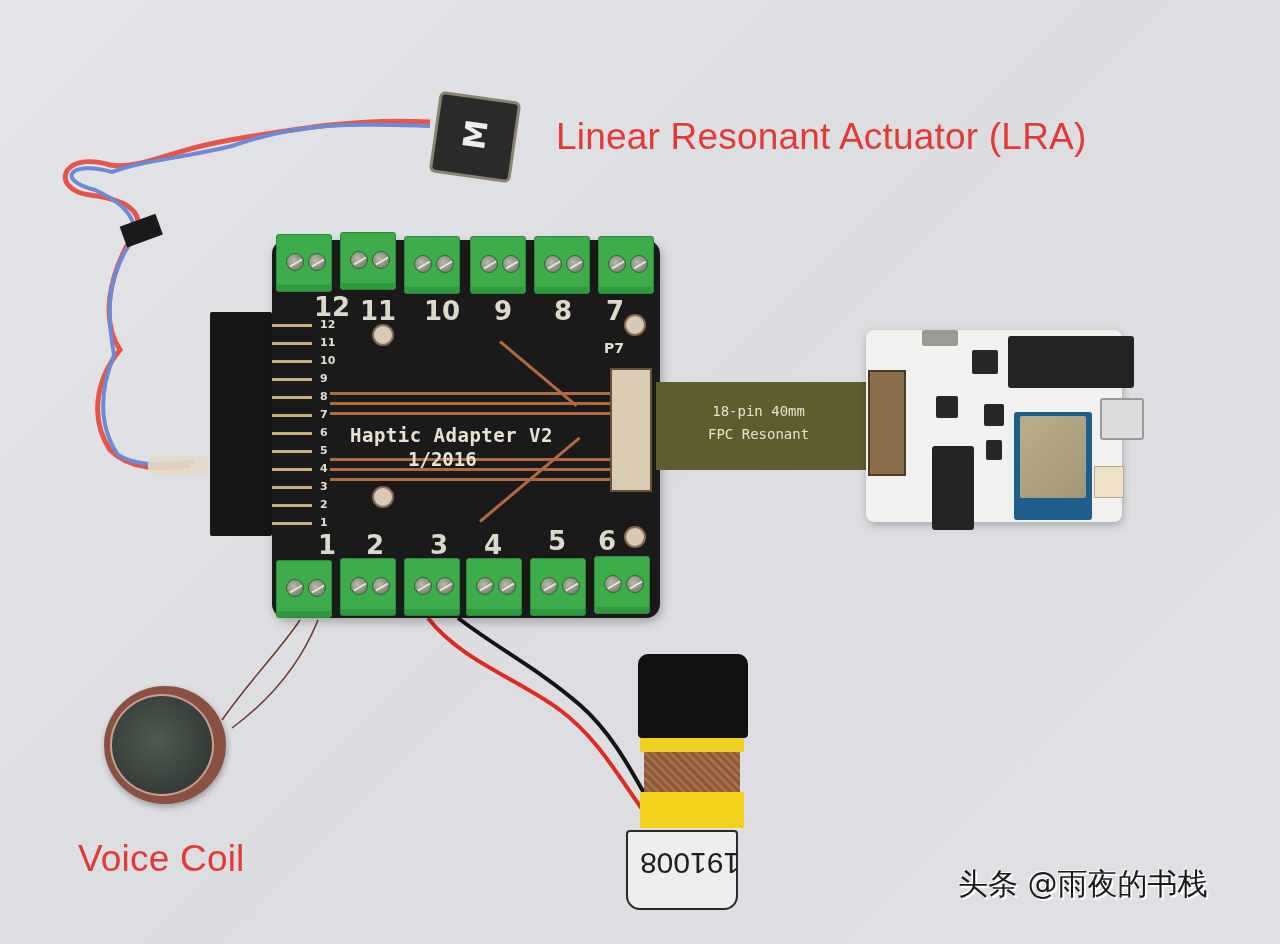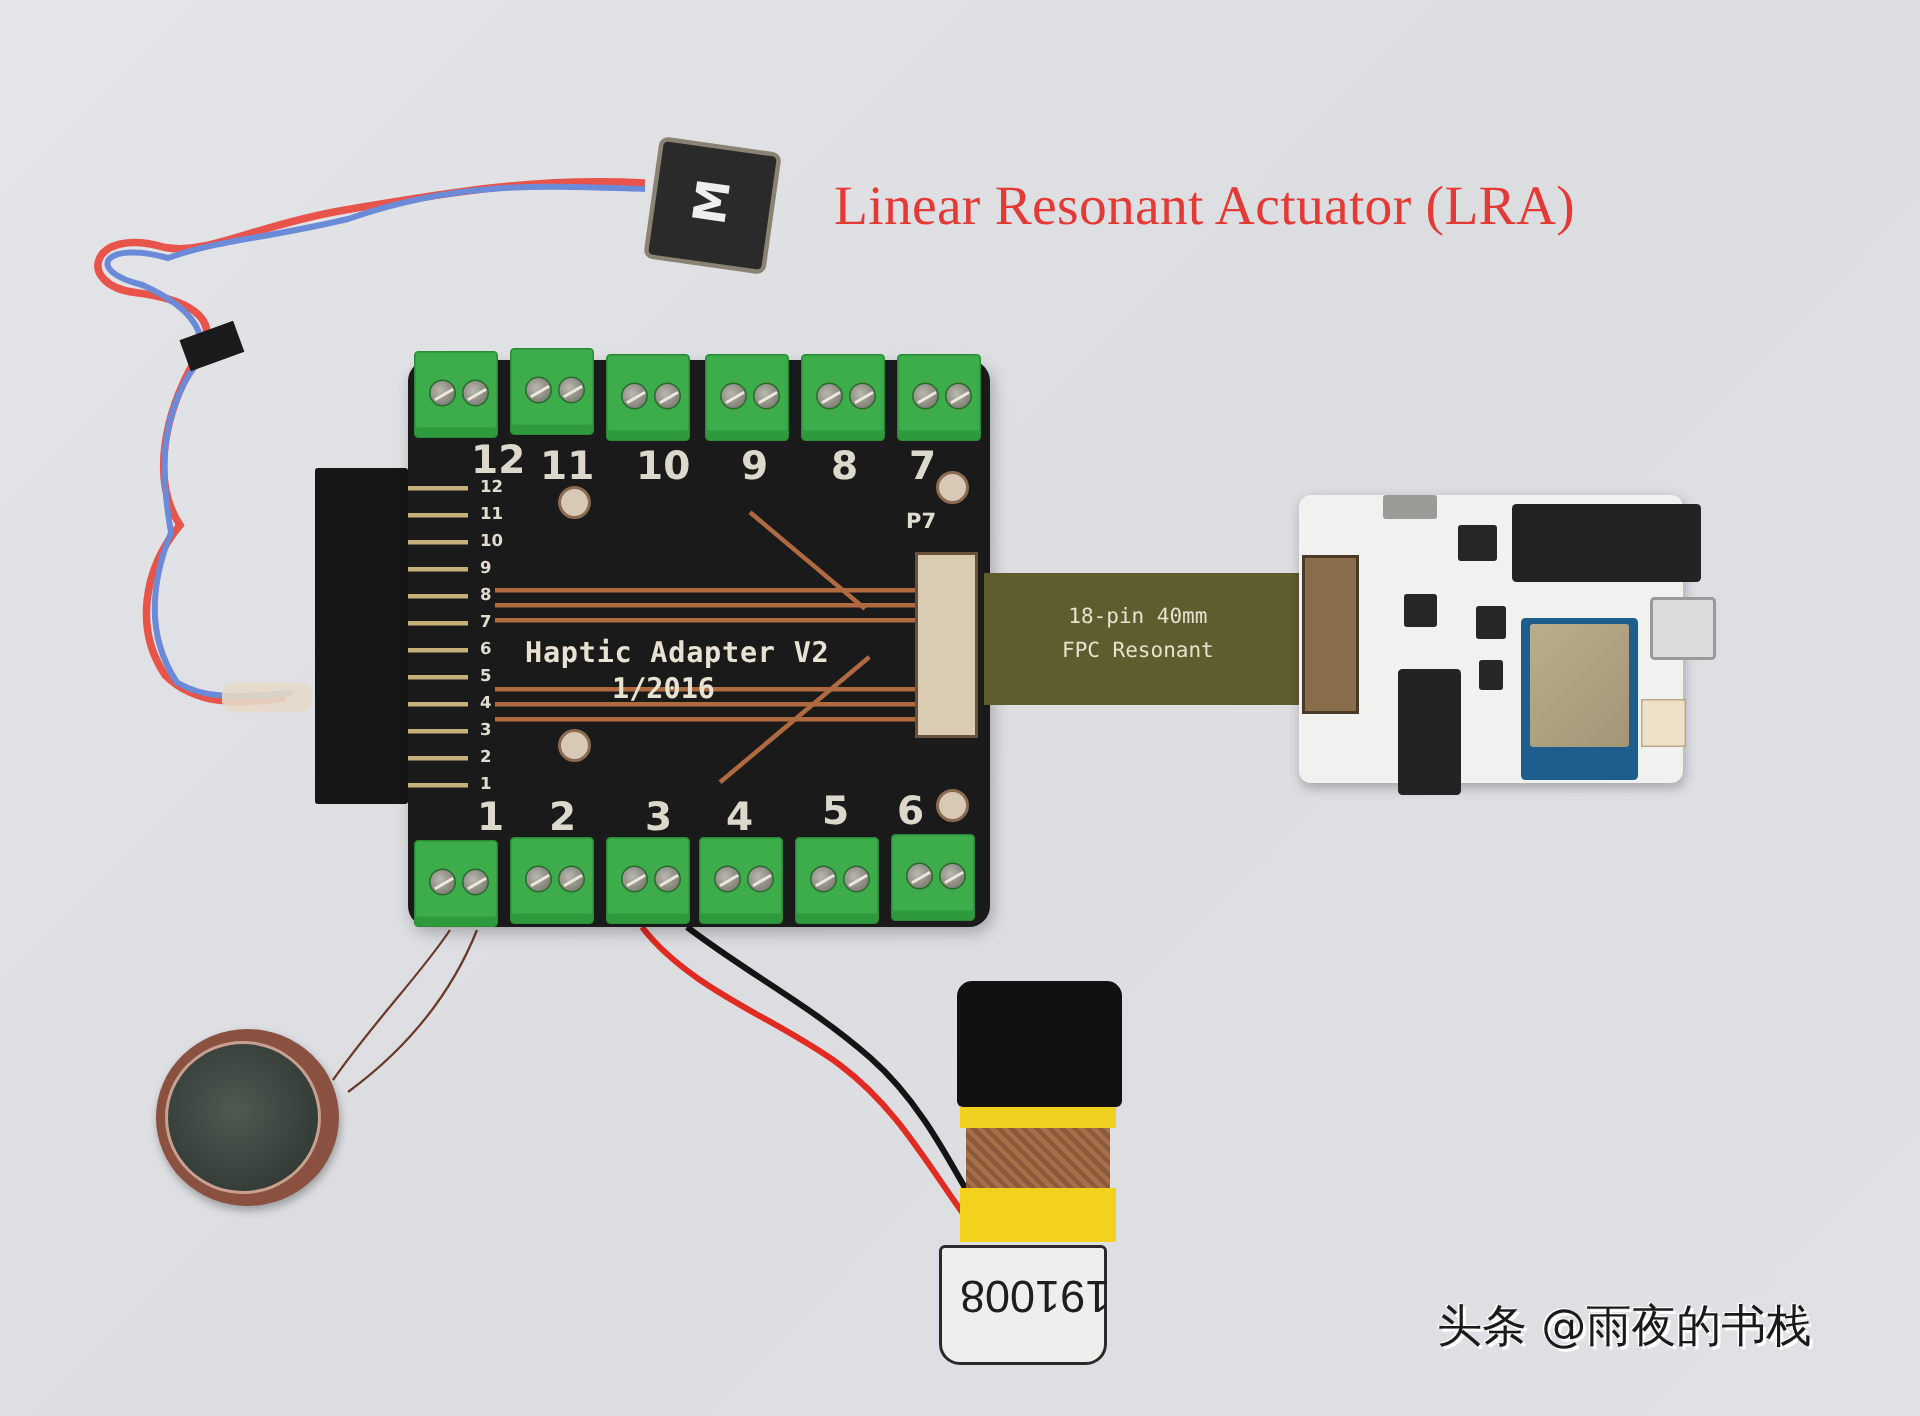--- a/index.html
+++ b/index.html
@@ -6,21 +6,21 @@
   html, body { width: 1280px; height: 944px; overflow: hidden; }
   body {
     background: linear-gradient(135deg, #e4e5e9 0%, #dcdde1 50%, #e0e1e5 100%);
     font-family: "Liberation Sans", sans-serif;
     position: relative;
   }
   .stage { position: absolute; left: 0; top: 0; width: 1280px; height: 944px; }
   .label {
     position: absolute;
     color: #e43a35;
-    font-family: Liberation Serif, serif;
+    font-family: Liberation Sans, sans-serif;
     font-weight: normal;
     white-space: nowrap;
     letter-spacing: 0.2px;
   }
   .label-lra { left: 556px; top: 116px; font-size: 37px; }
   .label-lmr { left: 782px; top: 730px; font-size: 37px; text-align: center; line-height: 52px; }
   .label-lmr span { display: block; }
   .label-vc { left: 78px; top: 838px; font-size: 37px; }
 
   
@@ -192,20 +192,21 @@
     <rect x="148" y="455" width="60" height="20" rx="8" fill="#e6d9c8" opacity="0.9"></rect>
 
     <path d="M300,620 C280,650 250,680 222,720" stroke="#6a3a2a" stroke-width="1.5" fill="none"></path>
     <path d="M318,620 C300,665 270,700 232,728" stroke="#6a3a2a" stroke-width="1.5" fill="none"></path>
 
     <path d="M428,618 C460,660 520,680 560,710 C600,740 620,780 650,820" stroke="#e02a22" stroke-width="4" fill="none"></path>
     <path d="M458,618 C500,650 540,670 580,705 C620,740 640,790 660,820" stroke="#141414" stroke-width="4" fill="none"></path>
   </svg>
 
   <div class="label label-lra">Linear Resonant Actuator (LRA)</div>
+  <div class="label label-vc">Voice Coil</div>
 
   <div class="lra">
     <div class="lra-mark">M</div>
   </div>
 
   <div class="header-block"></div>
 
   <div class="pcb"></div>
 
   <div class="trace" style="left:330px;top:392px;width:280px;"></div>

